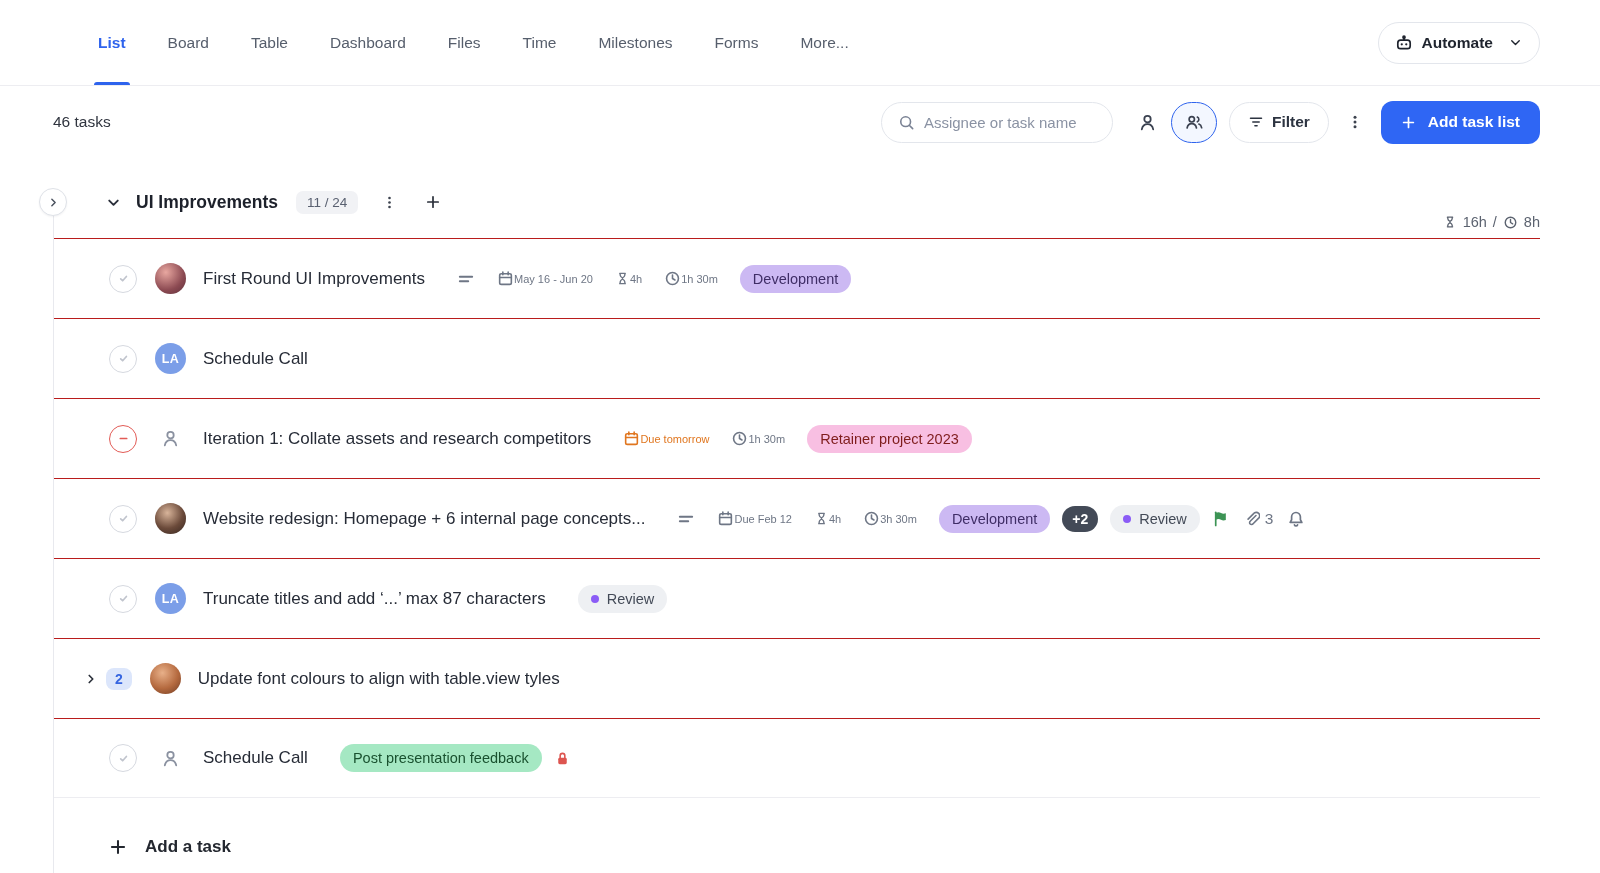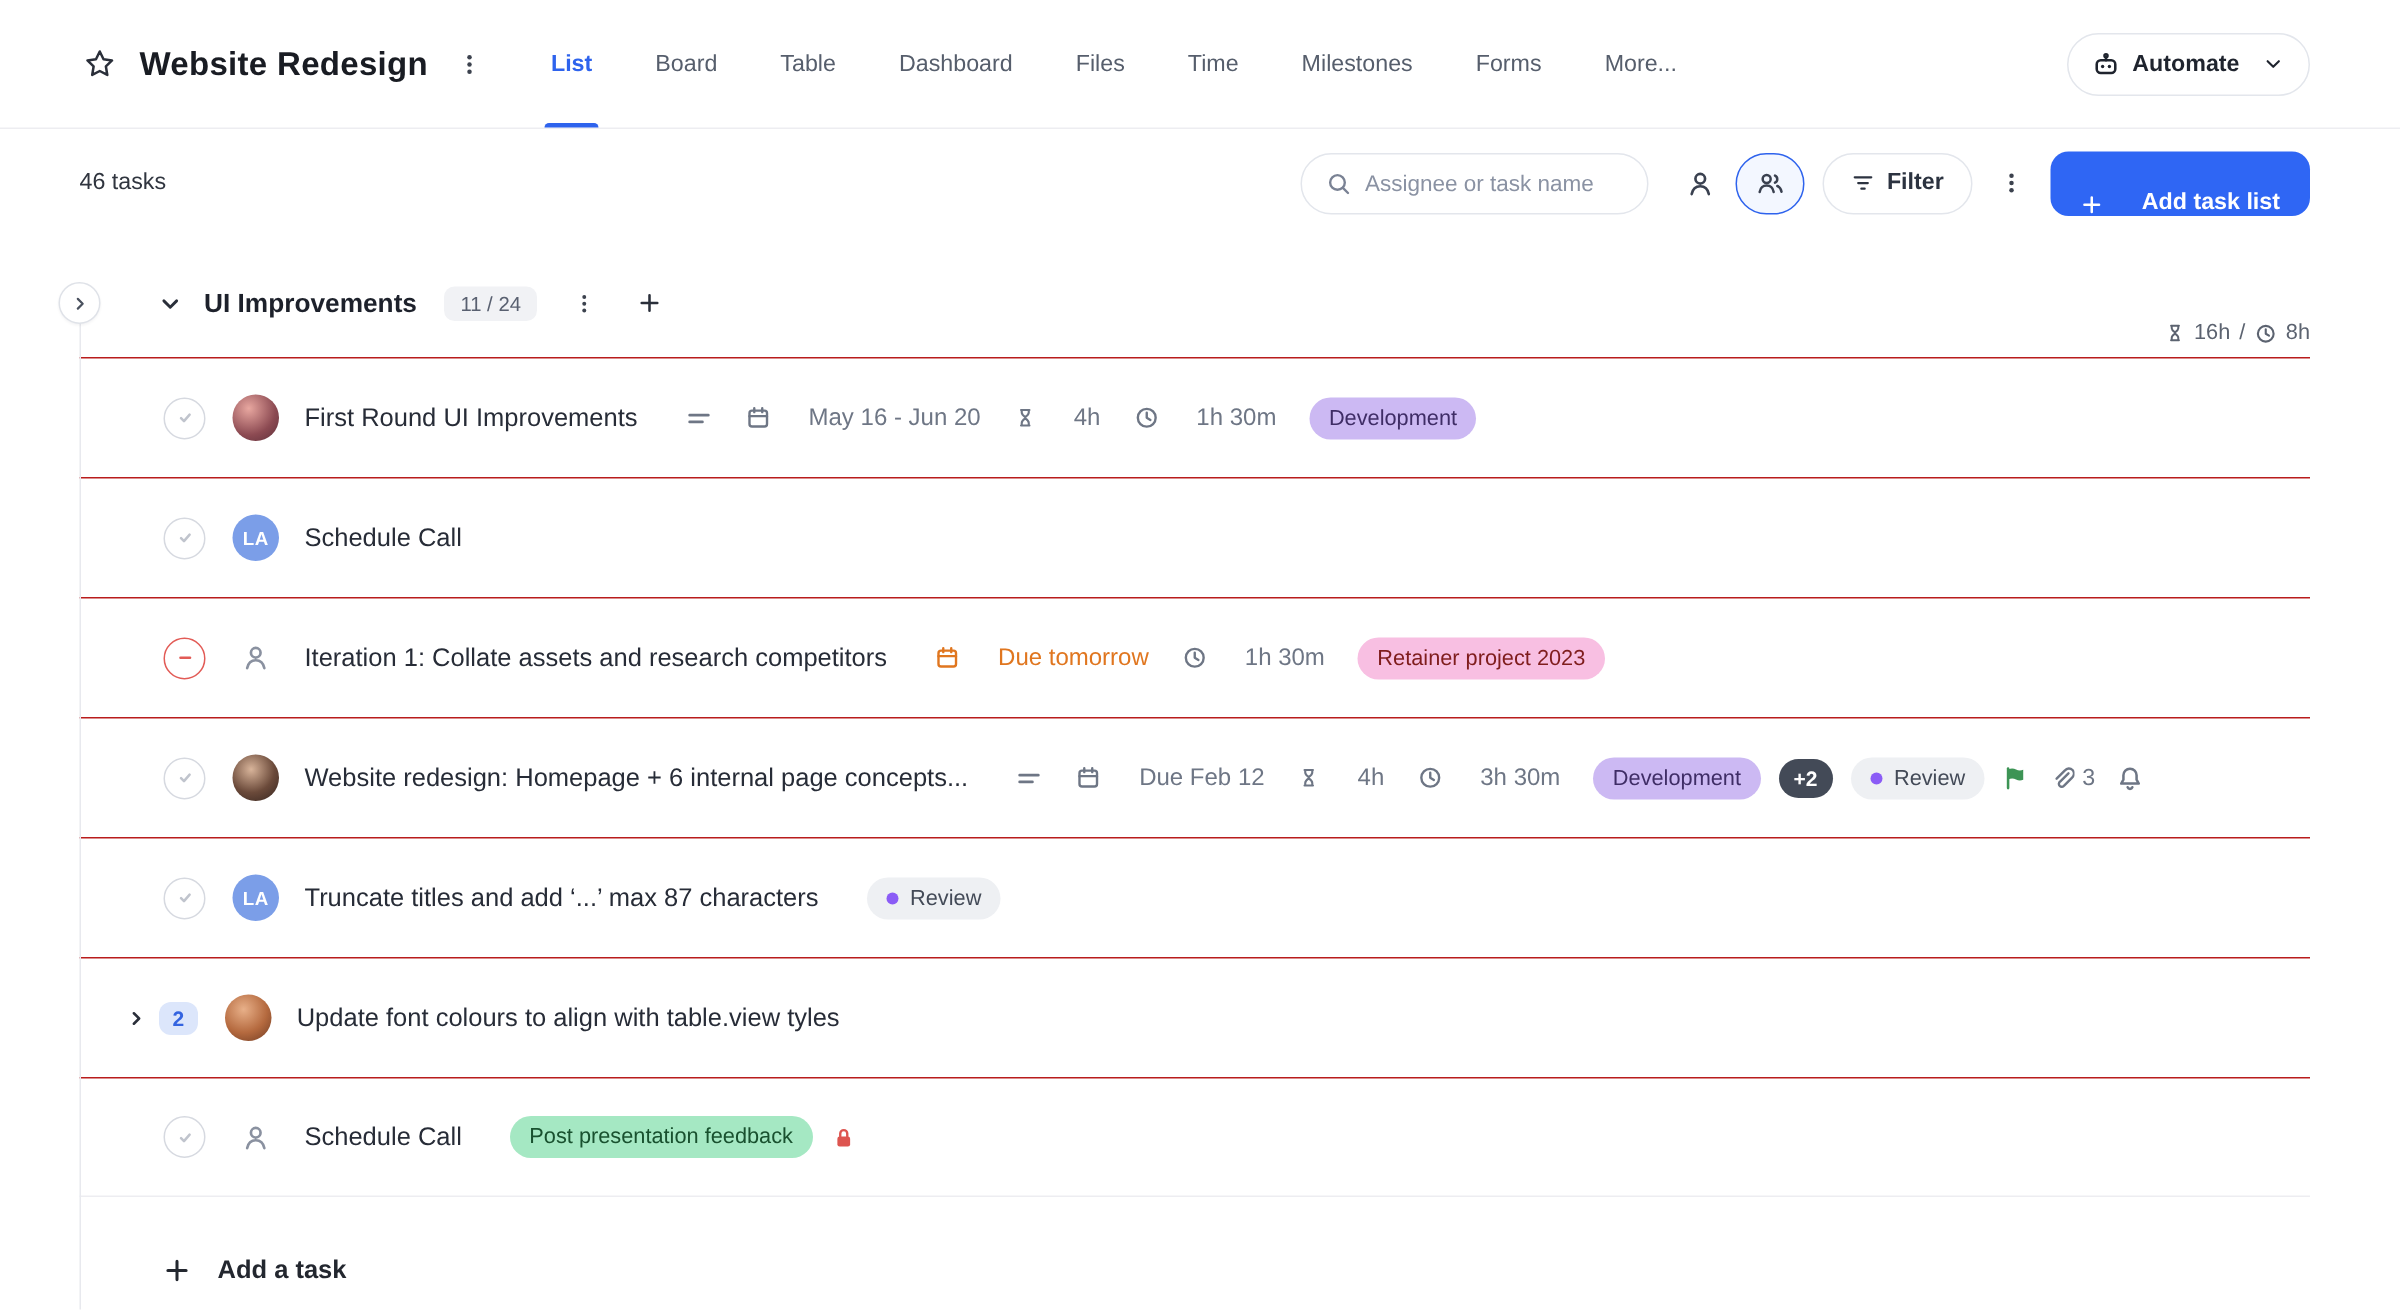--- a/index.html
+++ b/index.html
@@ -31,21 +31,21 @@
   .task-count { font-size:15.5px; color:#30353f; }
   .toolbar-right { margin-left:auto; display:flex; align-items:center; gap:12px; }
   .search-box { display:flex; align-items:center; gap:9px; width:232px; height:41px; padding:0 16px; border:1px solid #e3e6ec; border-radius:21px; }
   .search-box input { border:none; outline:none; width:100%; font-size:15px; color:#30353f; background:transparent; font-family:inherit; }
   .search-box input::placeholder { color:#8a92a3; }
   .assignee-toggle { display:flex; align-items:center; }
   .toggle-btn { width:46px; height:41px; display:flex; align-items:center; justify-content:center; border-radius:21px; }
   .toggle-btn.active { border:1.5px solid #2e63ed; background:#f3f7ff; }
   .filter-btn { display:flex; align-items:center; gap:8px; height:41px; padding:0 18px; border:1px solid #e3e6ec; border-radius:21px; font-size:15.5px; color:#2c3340; font-weight:700; }
   .toolbar-kebab { padding:8px 6px; }
-  .add-task-list-btn { display:flex; align-items:flex-end; gap:26px; height:43px; padding:0 20px; background:#2f66f4; color:#ffffff; border-radius:12px; font-size:15.5px; font-weight:600; }
+  .add-task-list-btn { display:flex; align-items:center; gap:12px; height:43px; padding:0 20px; background:#2f66f4; color:#ffffff; border-radius:12px; font-size:15.5px; font-weight:600; }
 
   
   .task-section { position:relative; padding:8px 60px 0 53px; }
   .spine { position:absolute; left:53px; top:44px; bottom:-20px; width:1px; background:#e8e9ee; }
   .group-header { height:72px; display:flex; align-items:center; position:relative; }
   .collapse-circle { position:absolute; left:-14px; top:22px; width:28px; height:28px; border:1px solid #dfe2e8; border-radius:50%; background:#fff; display:flex; align-items:center; justify-content:center; box-shadow:0 1px 2px rgba(20,24,40,.05); z-index:2; }
   .group-chevron { margin-left:50px; padding:2px; }
   .group-title { margin-left:12px; font-size:17.5px; font-weight:700; color:#1d212b; }
   .group-progress { margin-left:18px; background:#f1f2f5; border-radius:7px; padding:4px 11px; font-size:13.5px; color:#596070; }
   .group-kebab { margin-left:20px; padding:4px; }
@@ -58,21 +58,21 @@
   .check-btn { width:28px; height:28px; min-width:28px; border:1.5px solid #d6d9e0; border-radius:50%; display:flex; align-items:center; justify-content:center; }
   .check-btn.minus { border-color:#e25b56; }
   .avatar { width:31px; height:31px; min-width:31px; border-radius:50%; margin-left:18px; display:flex; align-items:center; justify-content:center; }
   .avatar.photo-1 { background:radial-gradient(circle at 35% 30%, #e8a7a0, #8c4a52 60%, #5c2f3a); }
   .avatar.photo-4 { background:radial-gradient(circle at 40% 32%, #d8b49a, #6b4a3a 55%, #33241f); }
   .avatar.photo-6 { background:radial-gradient(circle at 40% 32%, #e8b089, #b56a3f 55%, #6e3a22); }
   .avatar.initials { background:#7b9ee8; color:#ffffff; font-size:12.5px; font-weight:600; letter-spacing:.3px; }
   .avatar.unassigned { background:transparent; }
   .task-title { margin-left:17px; margin-right:32px; font-size:17px; color:#272c37; white-space:nowrap; }
   .desc-icon { margin-right:22px; }
-  .meta { display:flex; align-items:center; gap:25px; font-size:16px; color:#6e7685; margin-right:22px; white-space:nowrap; }
+  .meta { display:flex; align-items:center; gap:0; font-size:11px; color:#6e7685; margin-right:22px; white-space:nowrap; }
   .meta.warn { color:#e0761f; }
   .meta .ic { stroke:currentColor; }
   .tag { border-radius:15px; padding:6px 13px; font-size:14.5px; white-space:nowrap; margin-right:12px; }
   .tag-dev { background:#ccb9f3; color:#3f2d66; }
   .tag-pink { background:#f8bfe2; color:#7f1d1d; }
   .tag-green { background:#a5e8c3; color:#19512f; }
   .tag-review { background:#eef0f3; color:#434a57; display:inline-flex; align-items:center; gap:8px; }
   .tag-review .dot { width:8px; height:8px; border-radius:50%; background:#8b5cf6; }
   .tag-more { background:#434a57; color:#fff; border-radius:14px; padding:5px 10px; font-size:14px; font-weight:600; margin-right:12px; }
   .row-icon-btn { margin-right:14px; display:flex; align-items:center; gap:5px; color:#6e7685; font-size:15.5px; }
@@ -80,41 +80,20 @@
   .subtask-count { margin-left:8px; background:#dce6fb; color:#3464e0; border-radius:8px; padding:3px 9px; font-size:14px; font-weight:600; }
 
   
   .add-task-row { display:flex; align-items:center; height:68px; padding-left:56px; }
   .add-task-btn { display:flex; align-items:center; gap:18px; font-size:17px; font-weight:700; color:#23272f;margin-top:29px; }
 </style>
 </head>
 <body>
 
 <div class="header">
-  <div class="header-left">
-    <button class="star-btn">
-      <span>
-        <svg width="21" height="21" viewBox="0 0 20 20" class="ic" style="stroke:#2a2f3a;stroke-width:1.6">
-          <path d="M10 2.2l2.4 4.9 5.4.8-3.9 3.8.9 5.4-4.8-2.5-4.8 2.5.9-5.4-3.9-3.8 5.4-.8z"></path>
-        </svg>
-      </span>
-    </button>
-    <div class="page-title">Website Redesign</div>
-    <button class="title-kebab">
-      <span>
-        <svg width="16" height="16" viewBox="0 0 16 16">
-            <g fill="#3c424e">
-              <circle cx="8" cy="3.2" r="1.5"></circle>
-              <circle cx="8" cy="8" r="1.5"></circle>
-              <circle cx="8" cy="12.8" r="1.5"></circle>
-            </g>
-          </svg>
-      </span>
-    </button>
-  </div>
 
   <div class="tabs">
     <div class="tab active">List</div>
     <div class="tab">Board</div>
     <div class="tab">Table</div>
     <div class="tab">Dashboard</div>
     <div class="tab">Files</div>
     <div class="tab">Time</div>
     <div class="tab">Milestones</div>
     <div class="tab">Forms</div>

